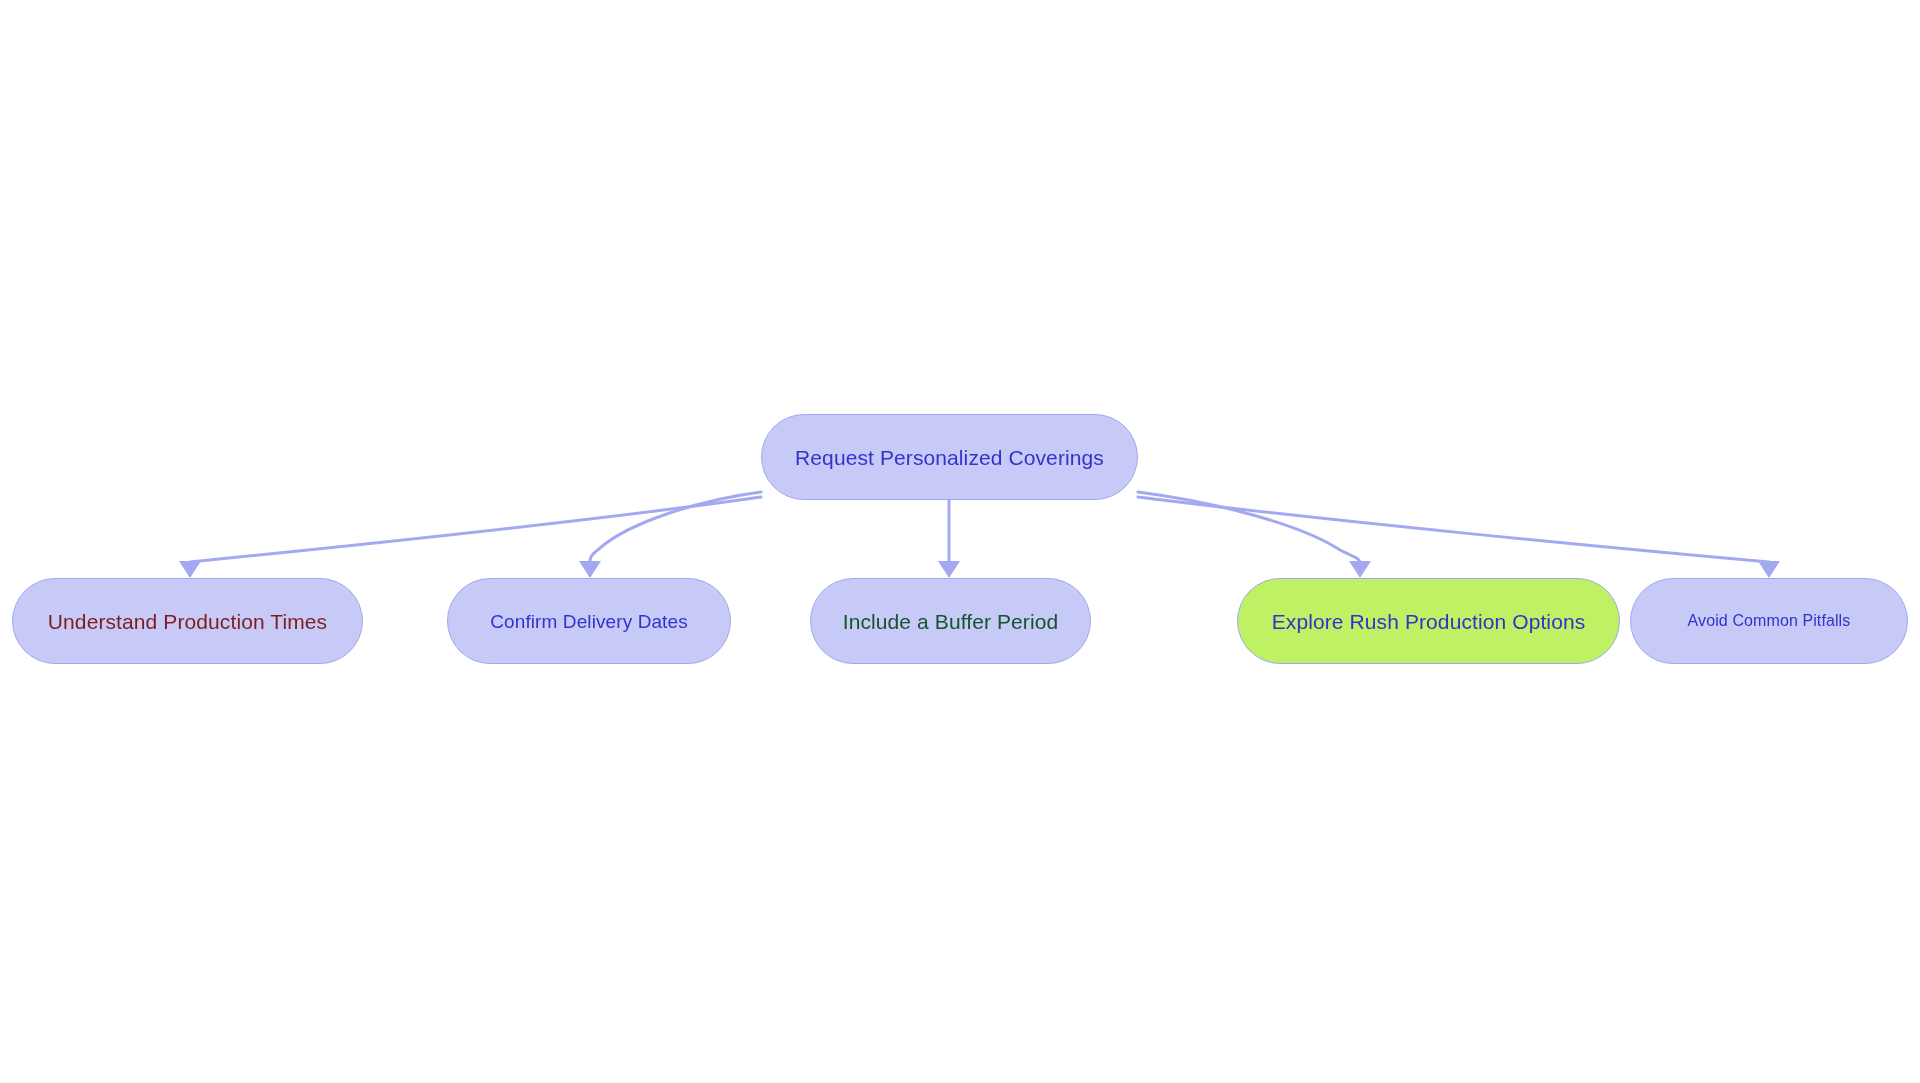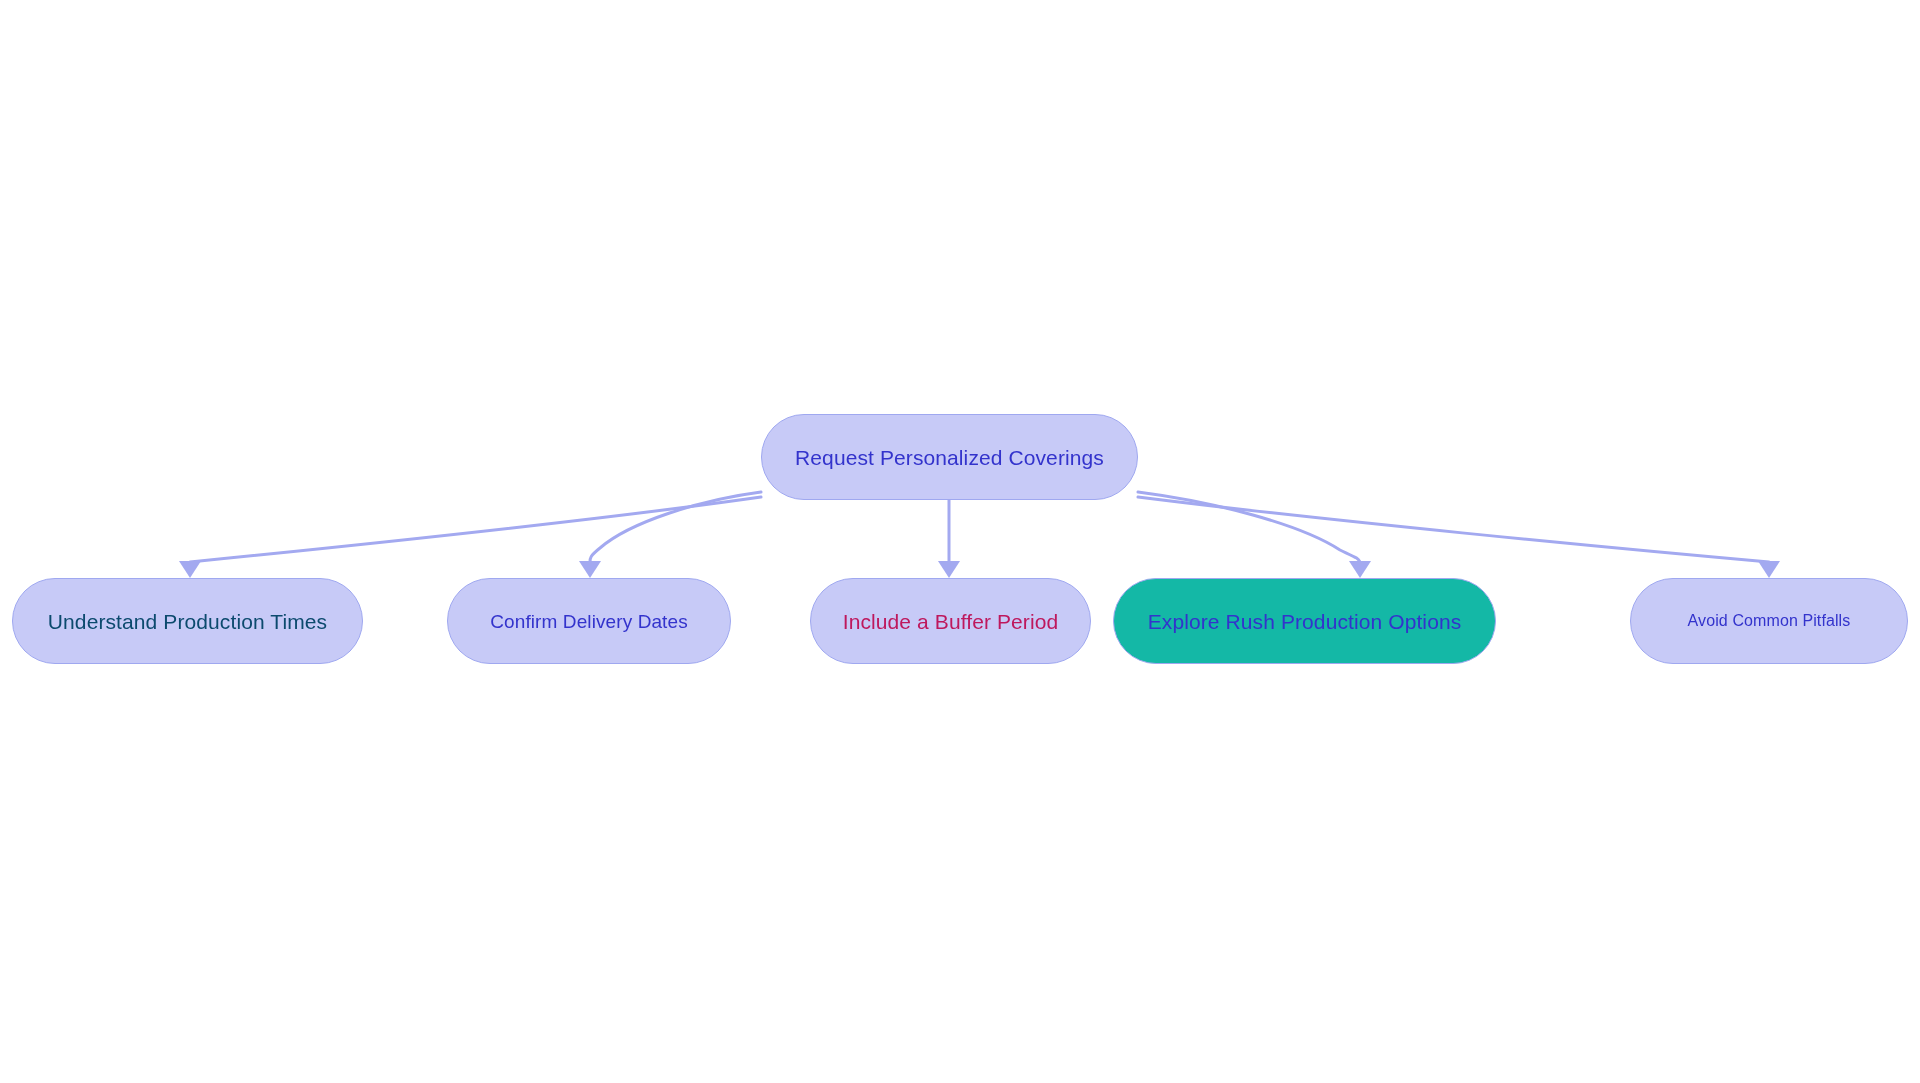--- a/index.html
+++ b/index.html
@@ -68,29 +68,29 @@
       <polygon points="1349,561 1371,561 1360,578" fill="#a3a9f0"></polygon>
       <path d="M 1138,497 C 1320,520 1610,548 1769,562" fill="none" stroke="#a3a9f0" stroke-width="3" stroke-linecap="round"></path>
       <polygon points="1758,561 1780,561 1769,578" fill="#a3a9f0"></polygon>
     </svg>
 
   <div id="node-layer">
       <div class="node" style="left: 761px; top: 414px; width: 377px; height: 86px; background: rgb(199, 202, 247); border-color: rgb(159, 168, 240); border-radius: 43px;">
         <span class="node-label" style="color: rgb(51, 51, 204); font-size: 21px;">Request Personalized Coverings</span>
       </div>
       <div class="node" style="left: 12px; top: 578px; width: 351px; height: 86px; background: rgb(199, 202, 247); border-color: rgb(159, 168, 240); border-radius: 43px;">
-        <span class="node-label" style="color: #0c4a6e; font-size: 21px;">Understand Production Times</span>
+        <span class="node-label" style="color: #7f1d1d; font-size: 21px;">Understand Production Times</span>
       </div>
       <div class="node" style="left: 447px; top: 578px; width: 284px; height: 86px; background: rgb(199, 202, 247); border-color: rgb(159, 168, 240); border-radius: 43px;">
         <span class="node-label" style="color: rgb(51, 51, 204); font-size: 19px;">Confirm Delivery Dates</span>
       </div>
       <div class="node" style="left: 810px; top: 578px; width: 281px; height: 86px; background: rgb(199, 202, 247); border-color: rgb(159, 168, 240); border-radius: 43px;">
-        <span class="node-label" style="color: #be185d; font-size: 21px;">Include a Buffer Period</span>
+        <span class="node-label" style="color: #14532d; font-size: 21px;">Include a Buffer Period</span>
       </div>
-      <div class="node" style="left: 1113px; top: 578px; width: 383px; height: 86px; background: #14b8a6; border-color: rgb(159, 168, 240); border-radius: 43px;">
+      <div class="node" style="left: 1237px; top: 578px; width: 383px; height: 86px; background: #bef264; border-color: rgb(159, 168, 240); border-radius: 43px;">
         <span class="node-label" style="color: rgb(51, 51, 204); font-size: 21px;">Explore Rush Production Options</span>
       </div>
       <div class="node" style="left: 1630px; top: 578px; width: 278px; height: 86px; background: rgb(199, 202, 247); border-color: rgb(159, 168, 240); border-radius: 43px;">
         <span class="node-label" style="color: rgb(51, 51, 204); font-size: 16px;">Avoid Common Pitfalls</span>
       </div>
     </div>
 
 </div>
 
 </body></html>

